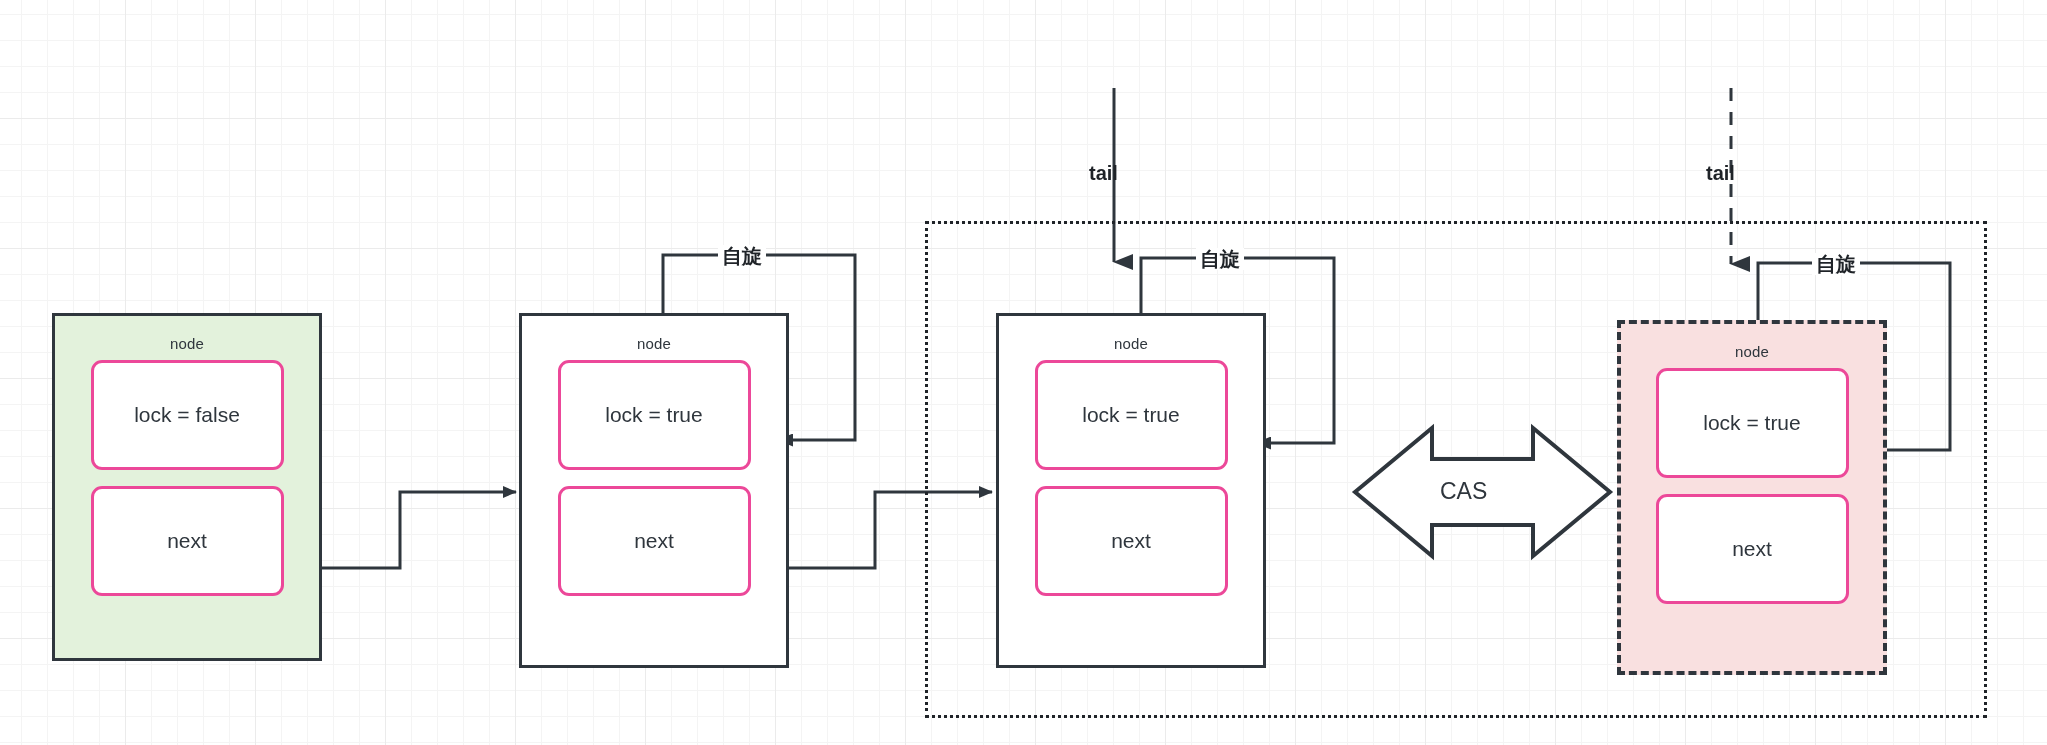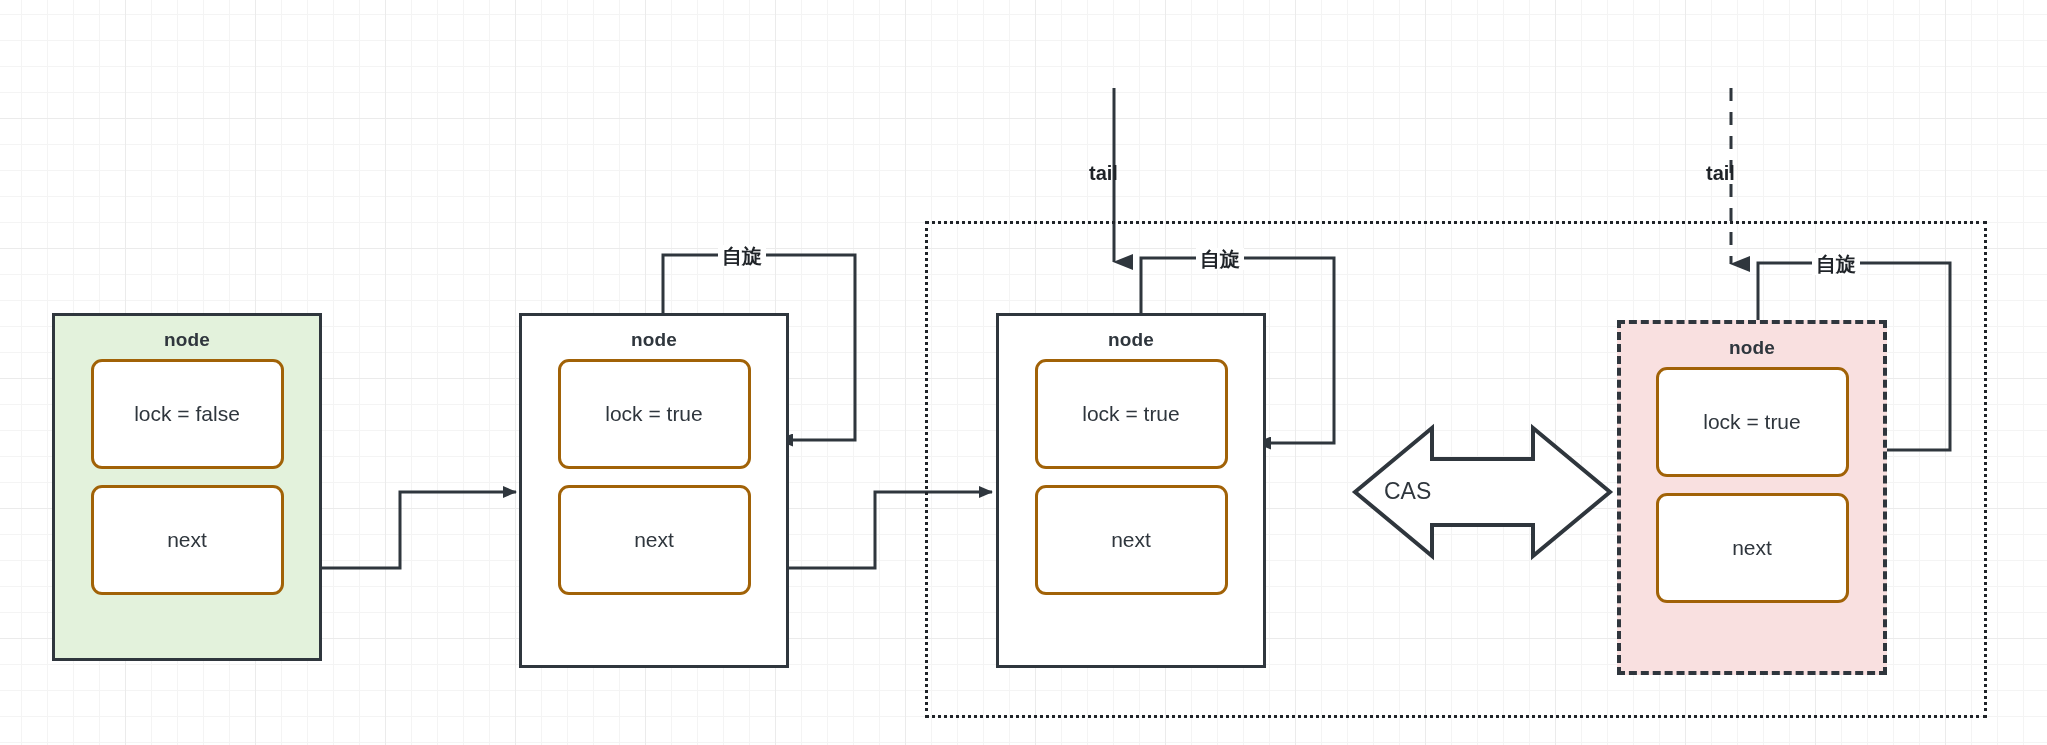--- a/index.html
+++ b/index.html
@@ -36,30 +36,30 @@
     box-sizing: border-box;
     border: 3px solid #2f363d;
     display: flex;
     flex-direction: column;
     align-items: center;
   }
   .node-box.plain   { background: #ffffff; }
   .node-box.green   { background: #e3f2dc; }
   .node-box.pink    { background: #f9e0e0; border-style: dashed; border-width: 4px; }
   .node-title {
-    font-weight: bold;
-    font-size: 19px;
+    font-weight: normal;
+    font-size: 15px;
     color: #2f363d;
     letter-spacing: .2px;
-    margin-top: 13px;
+    margin-top: 19px;
     margin-bottom: 8px;
   }
   .field-box {
     box-sizing: border-box;
-    border: 3px solid #a16207;
+    border: 3px solid #ec4899;
     border-radius: 11px;
     background: #ffffff;
     display: flex;
     align-items: center;
     justify-content: center;
     font-size: 21px;
     color: #2f363d;
   }
   .ovl-label {
     position: absolute;
@@ -160,15 +160,15 @@
   <div class="ovl-label" style="left:1085px; top:162px; background:transparent;">tail</div>
 
   <div class="node-box pink" style="left:1617px; top:320px; width:270px; height:355px;">
     <div class="node-title">node</div>
     <div class="field-box" style="width:193px; height:110px; margin-bottom:16px;">lock = true</div>
     <div class="field-box" style="width:193px; height:110px;">next</div>
   </div>
   <div class="ovl-label" style="left:1812px; top:253px;">自旋</div>
   <div class="ovl-label" style="left:1702px; top:162px; background:transparent;">tail</div>
 
-  <div class="cas-label" style="left:1384px; top:478px;">CAS</div>
+  <div class="cas-label" style="left:1440px; top:478px;">CAS</div>
 
 </div>
 
 </body></html>

